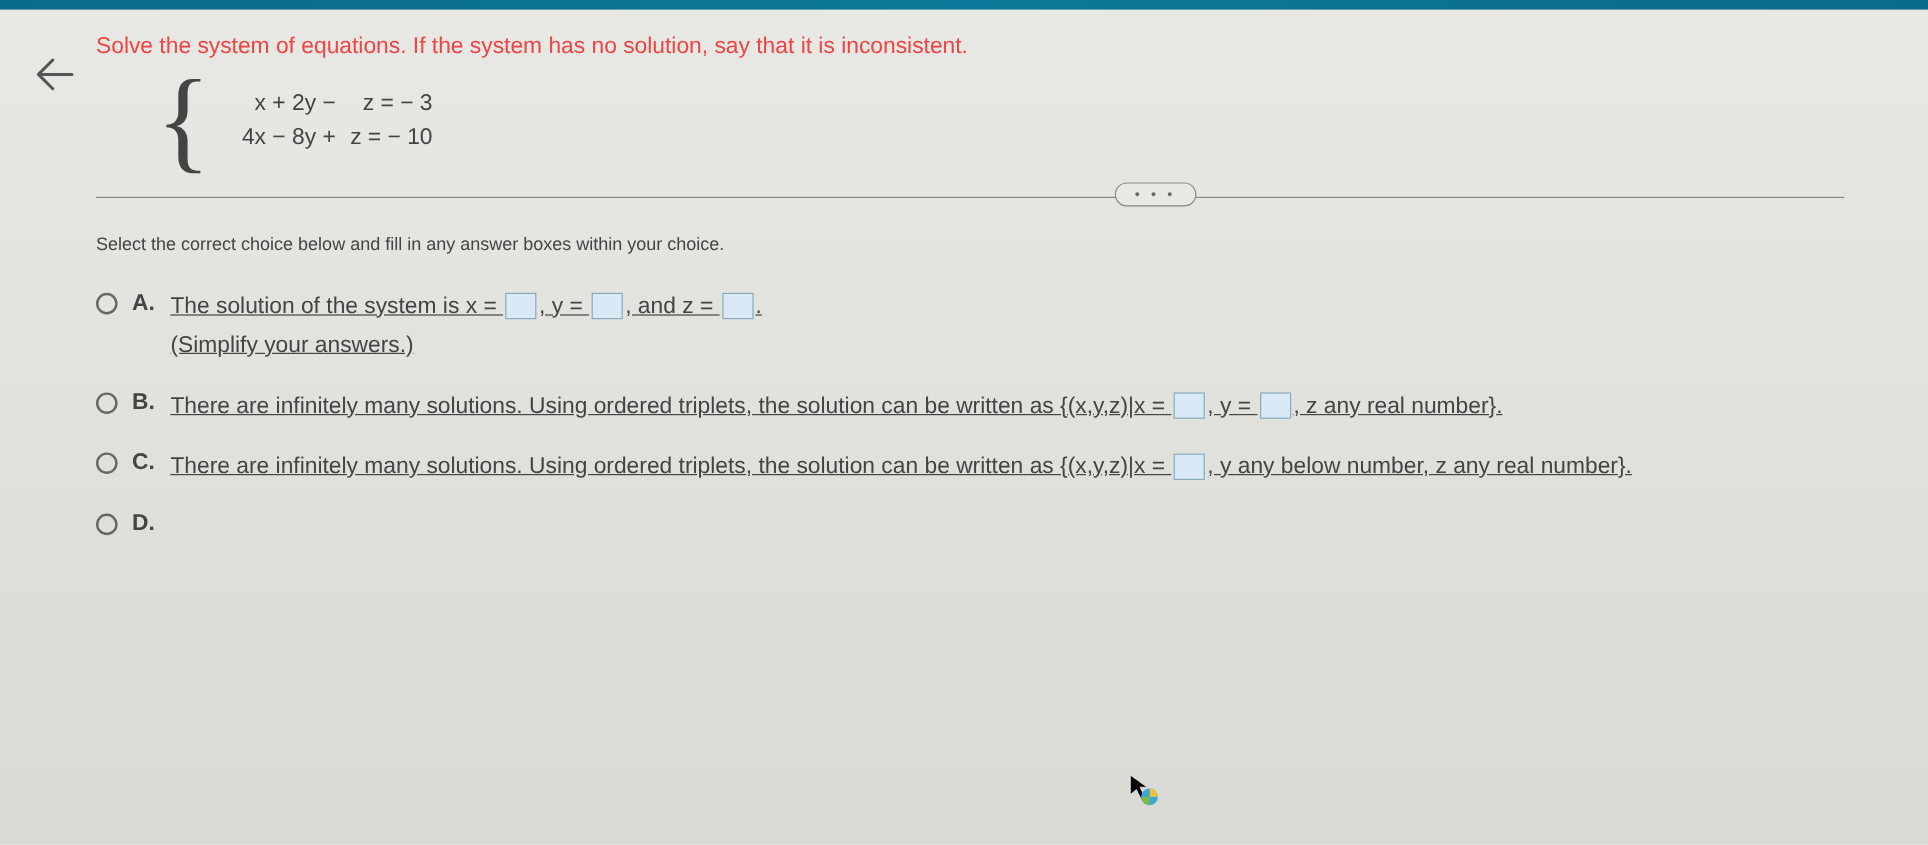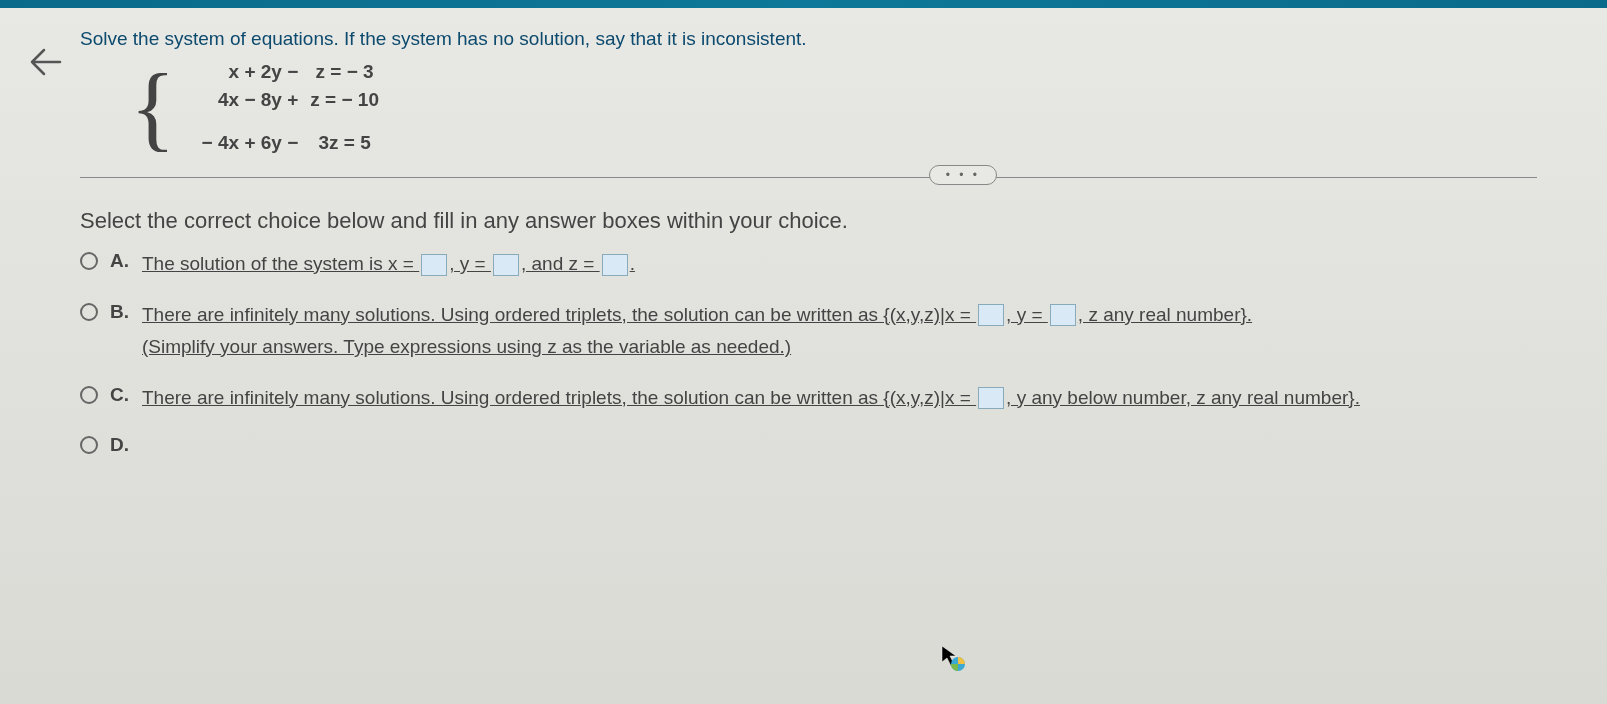--- a/index.html
+++ b/index.html
@@ -30,21 +30,21 @@
       color: #555;
       font-size: 28px;
       font-weight: bold;
     }
     .content {
       flex: 1;
       padding-right: 40px;
     }
     .instruction {
       font-size: 19px;
-      color: #0c4a6e;
+      color: #ef4444;
     }
     .equation-block {
       display: flex;
       align-items: center;
       margin-left: 50px;
       margin-top: 8px;
       margin-bottom: 20px;
     }
     .brace {
       font-size: 95px;
@@ -55,27 +55,26 @@
       font-family: serif;
     }
     .equations-table {
       font-size: 19px;
       color: #444;
       border-collapse: collapse;
     }
     .equations-table td {
       padding: 3px 6px;
       white-space: nowrap;
-      font-weight: bold;
     }
     .equations-table tr.gap td {
       padding-top: 18px;
     }
     .eq-left { text-align: right; }
-    .eq-right { text-align: center; }
+    .eq-right { text-align: right; }
     .divider-row {
       position: relative;
       margin: 20px 0 30px 0;
     }
     .divider-line {
       border-top: 1px solid #888;
       width: 100%;
     }
     .ellipsis-bubble {
       position: absolute;
@@ -83,23 +82,23 @@
       top: -12px;
       background: #e8e8e4;
       border: 1px solid #888;
       border-radius: 12px;
       padding: 2px 16px;
       font-size: 12px;
       color: #666;
       letter-spacing: 3px;
     }
     .select-instruction {
-      font-size: 22px;
-      color: #444;
-      margin-bottom: 16px;
+      font-size: 15px;
+      color: #444;
+      margin-bottom: 30px;
     }
     .choices {
       margin-left: 0;
     }
     .choice {
       display: flex;
       align-items: flex-start;
       margin-bottom: 22px;
       font-size: 19px;
       color: #444;
@@ -165,51 +164,47 @@
       <table class="equations-table">
         <tbody>
             <tr>
           <td class="eq-left">x + 2y −</td>
           <td class="eq-right">z = − 3</td>
         </tr>
         <tr>
           <td class="eq-left">4x − 8y +</td>
           <td class="eq-right">z = − 10</td>
         </tr>
-        <tr class="gap">
-          <td class="eq-left">− 4x + 6y −</td>
-          <td class="eq-right">3z = 5</td>
-        </tr>
       </tbody>
         </table>
     </div>
 
     <div class="divider-row">
       <div class="divider-line"></div>
       <div class="ellipsis-bubble">• • •</div>
     </div>
 
     <div class="select-instruction">Select the correct choice below and fill in any answer boxes within your choice.</div>
 
     <div class="choices">
 
       <div class="choice">
         <div class="radio"></div>
         <div class="choice-letter">A.</div>
         <div class="choice-text">
           <span>The solution of the system is x = </span><span class="answer-box"></span><span>, y = </span><span class="answer-box"></span><span>, and z = </span><span class="answer-box"></span><span>.</span>
+          <span class="sub-instruction">(Simplify your answers.)</span>
         </div>
       </div>
 
       <div class="choice">
         <div class="radio"></div>
         <div class="choice-letter">B.</div>
         <div class="choice-text">
           <span>There are infinitely many solutions. Using ordered triplets, the solution can be written as {(x,y,z)|x = </span><span class="answer-box"></span><span>, y = </span><span class="answer-box"></span><span>, z any real number}.</span>
-          <span class="sub-instruction">(Simplify your answers. Type expressions using z as the variable as needed.)</span>
         </div>
       </div>
 
       <div class="choice">
         <div class="radio"></div>
         <div class="choice-letter">C.</div>
         <div class="choice-text">
           <span>There are infinitely many solutions. Using ordered triplets, the solution can be written as {(x,y,z)|x = </span><span class="answer-box"></span><span>, y any below number, z any real number}.</span>
         </div>
       </div>

